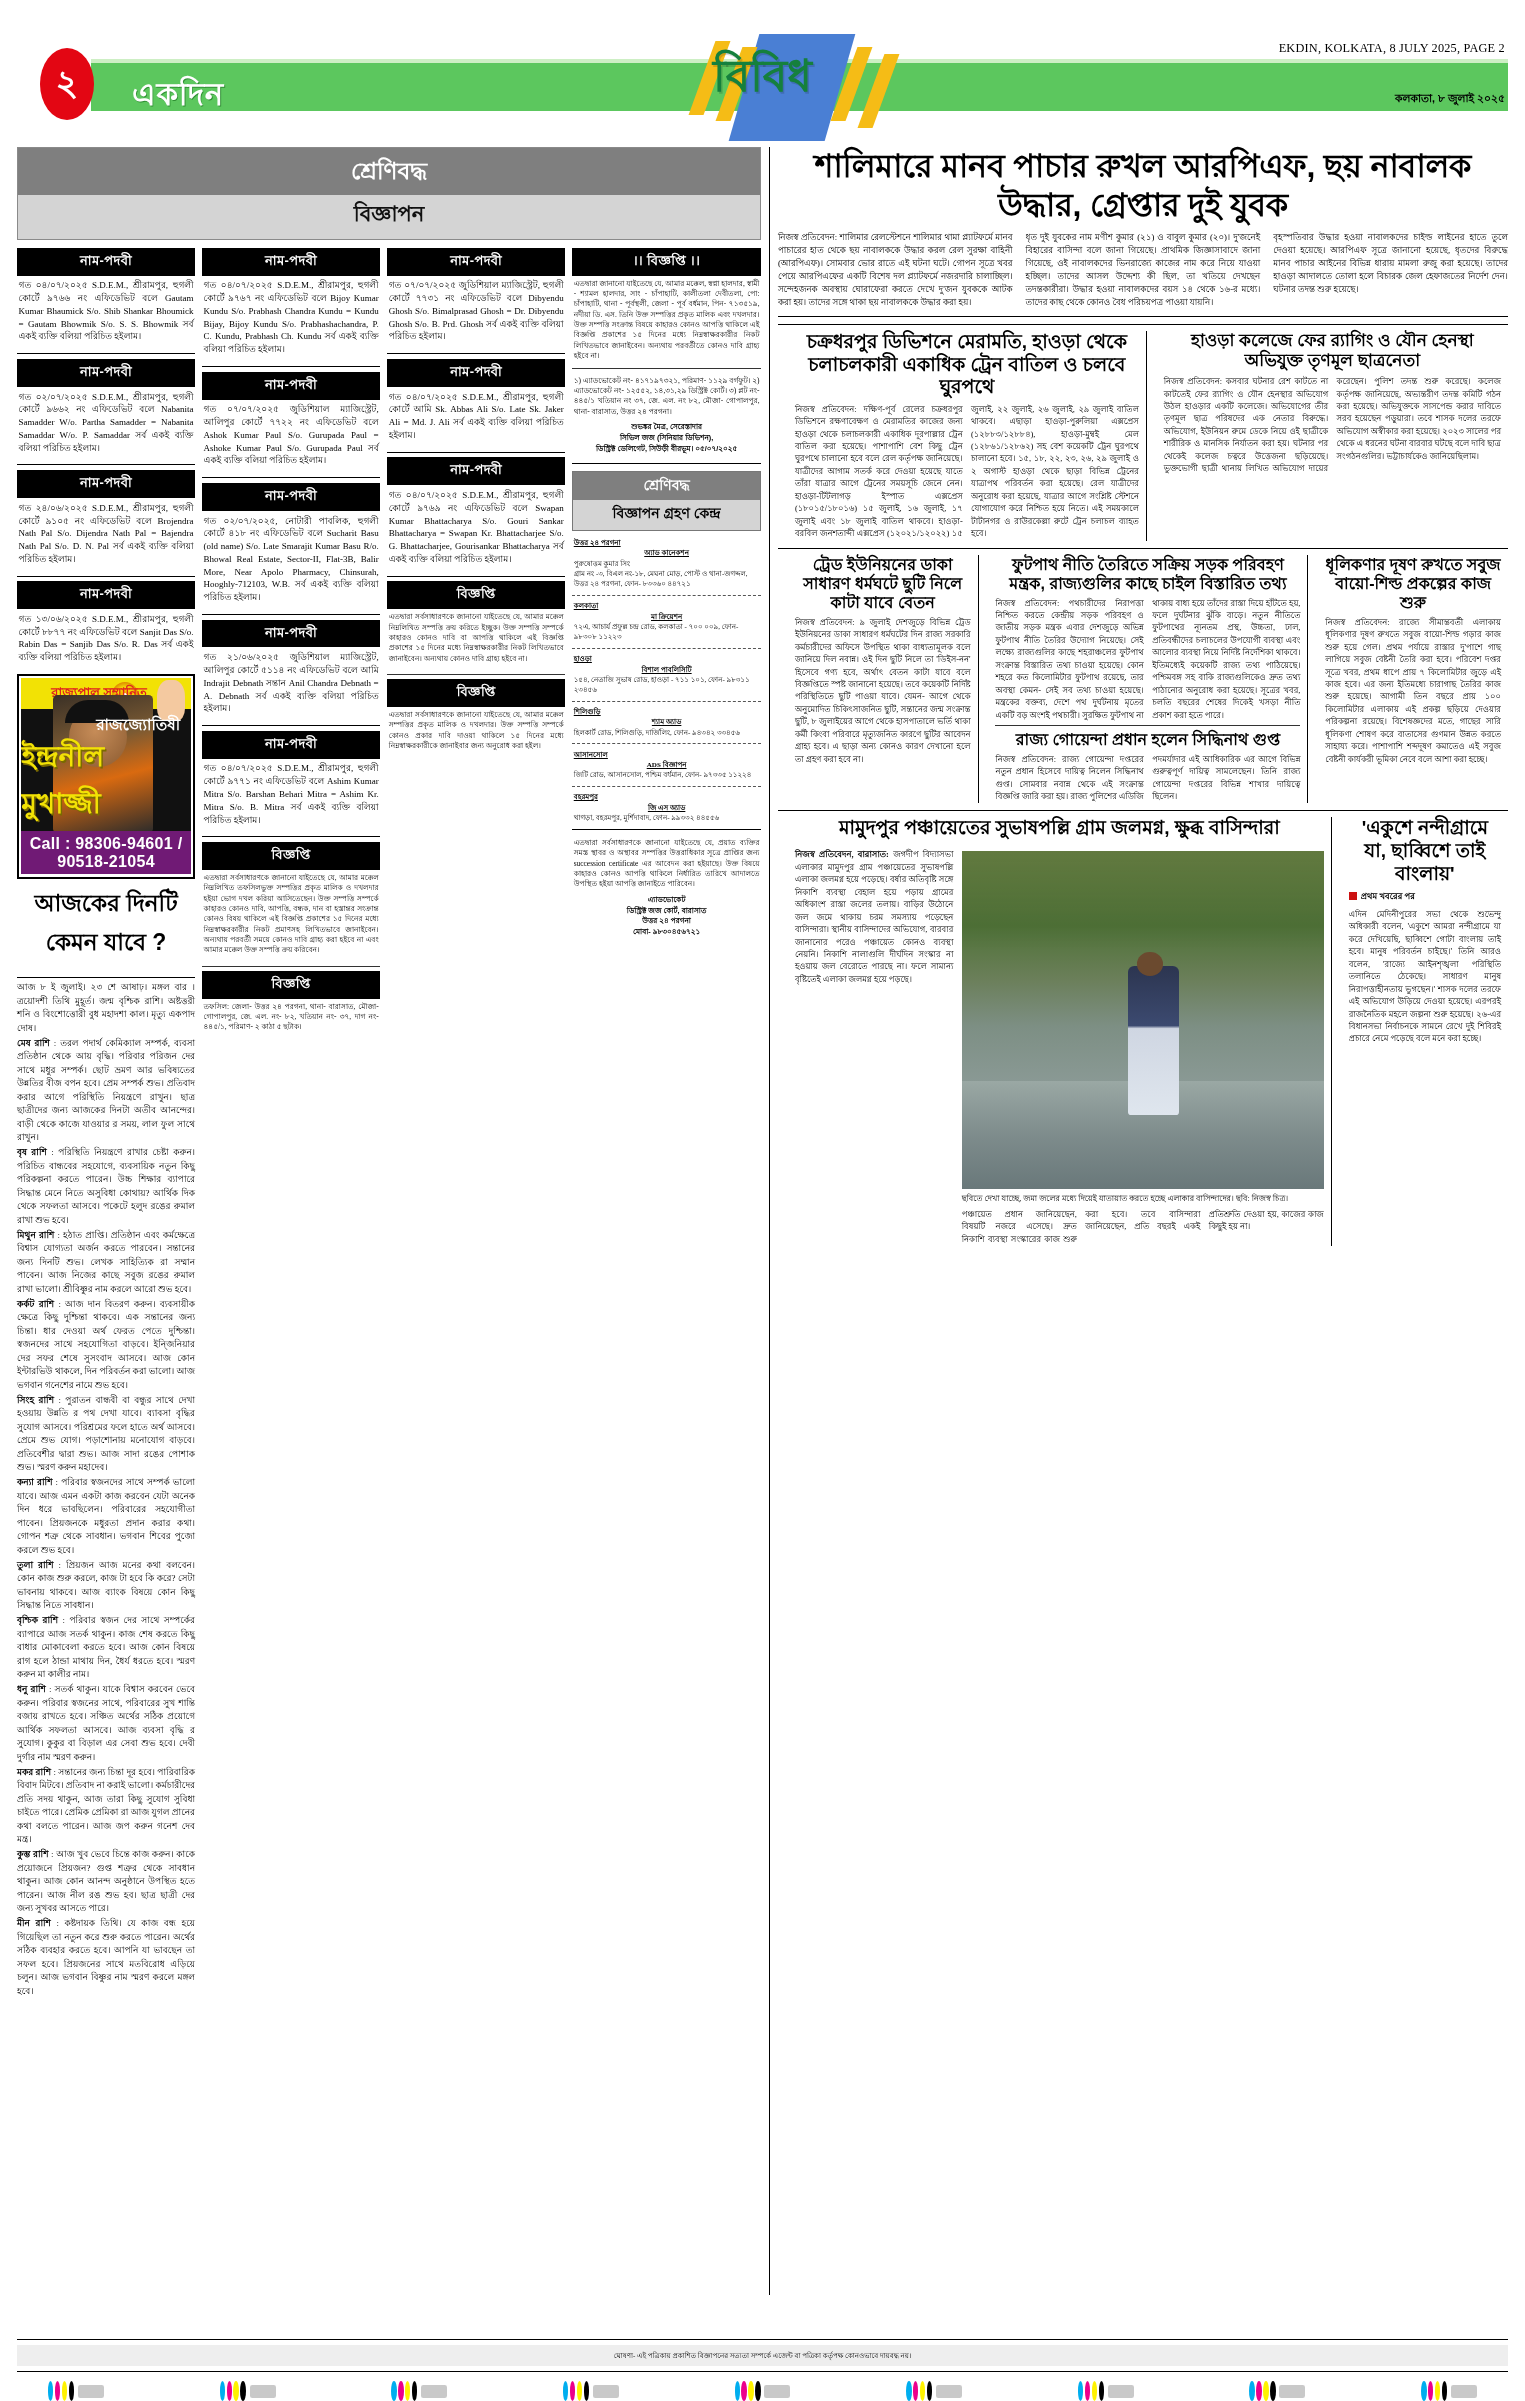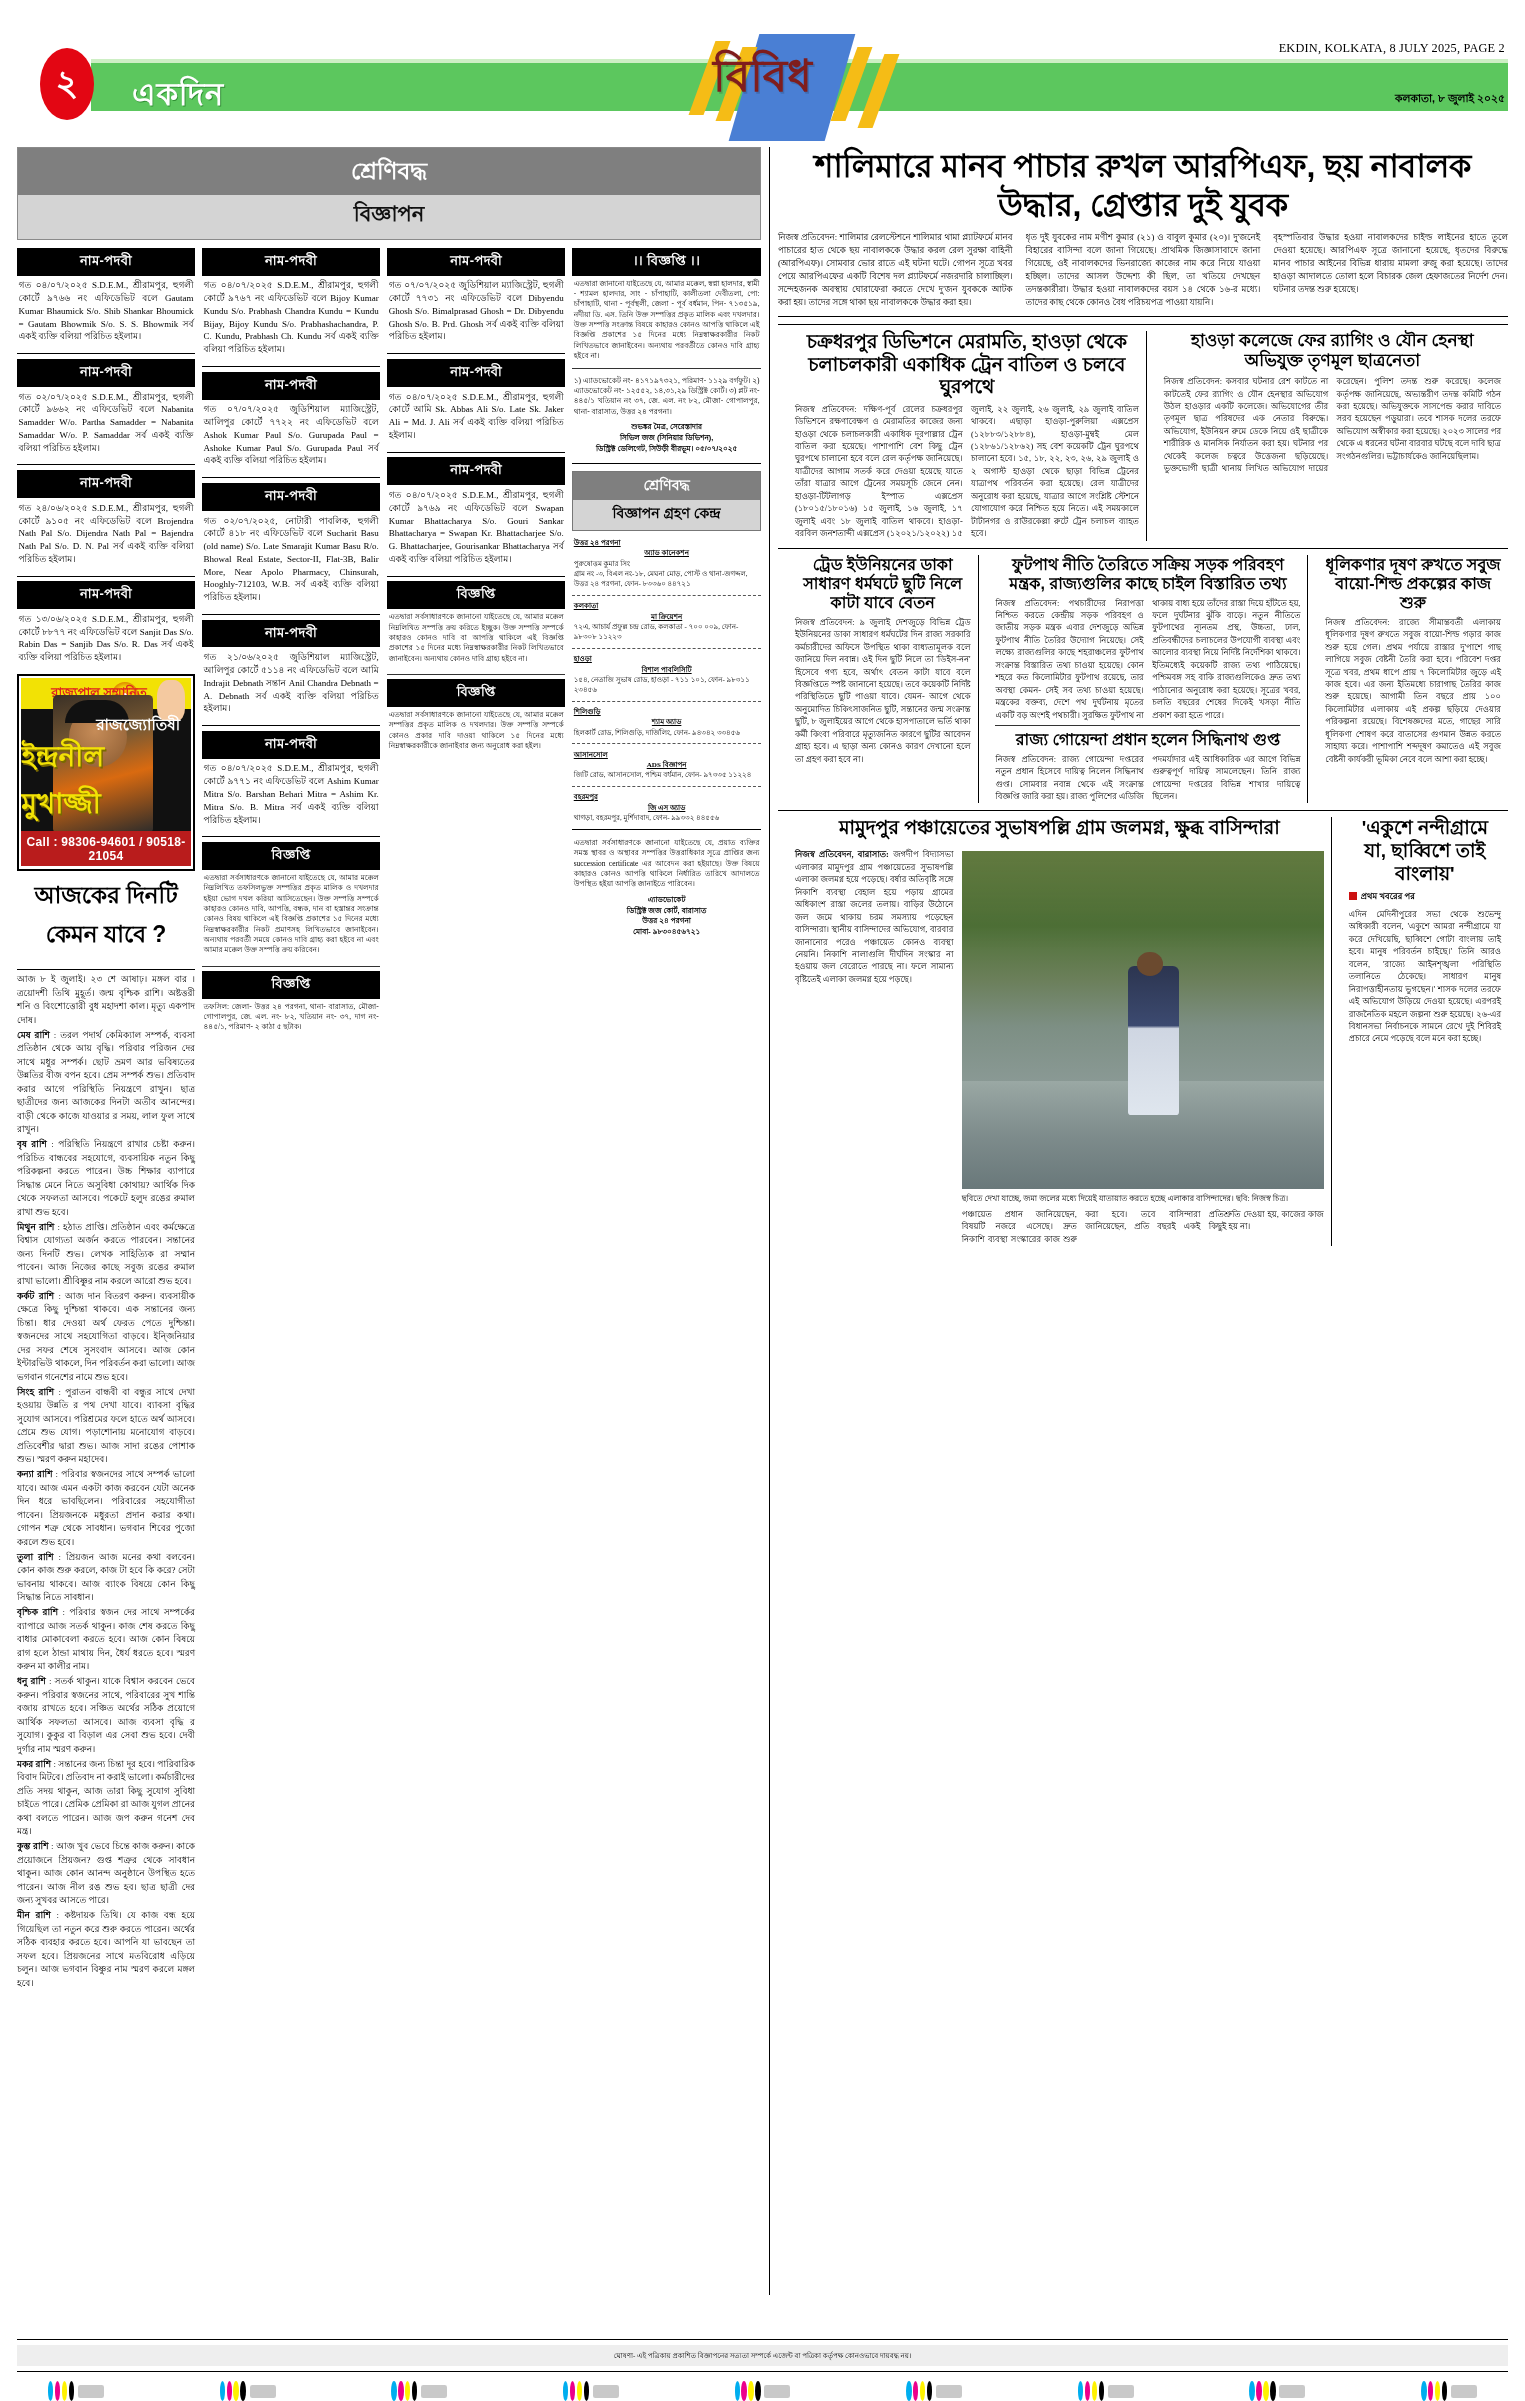--- a/index.html
+++ b/index.html
@@ -35,21 +35,21 @@
     position:absolute; left:165px; top:4.6px; width:96px; height:107px;
     background:#4a7fd4; transform: skewX(-16deg);
   }
   .yslash { position:absolute; background:#f5bc16; width:15.3px; height:74px; transform:skewX(-20deg); }
   .ys1 { left:123px; top:12.3px; }
   .ys2 { left:150px; top:18.4px; }
   .ys3 { left:265px; top:18.4px; }
   .ys4 { left:292px; top:24.6px; }
   .mast-title {
     position:absolute; left:0; right:0; top:26px; text-align:center;
-    font-size: 44px; font-weight:700; color:#7f1d1d; line-height:1;
+    font-size: 44px; font-weight:700; color:#15803d; line-height:1;
     font-family:"Liberation Serif", serif;
     text-shadow: 1.5px 1.5px 0 rgba(0,0,0,.15);
   }
   .mast-right { position:absolute; right:3.1px; top:15.3px; text-align:right; }
   .mast-right .en { font-size:12.3px; font-family:"Liberation Serif", serif; letter-spacing:0.2px; }
   .mast-right .bn { font-size:10.7px; margin-top:34px; font-weight:600; }
 
   
   .body-wrap { display:flex; margin: 6.1px 17px 0 17px; height: 2148px; }
   .left-block { width: 744px; flex:0 0 744px; }
@@ -101,21 +101,21 @@
     background:#f4c9a0; border-radius: 40% 40% 30% 30%; }
   .astro-photo { position:absolute; left:32px; top:17px; width:100px; height:138px;
     background: linear-gradient(165deg,#3a3026 0%, #7a5a33 35%, #d96a10 60%, #2b2b2b 100%);
     border-radius: 4.6px; }
   .astro-face { position:absolute; left:48px; top:29px; width:58px; height:60px; border-radius:50%;
      background: radial-gradient(circle at 45% 40%, #c68c58, #8a5a30); }
   .astro-cap { position:absolute; left:44px; top:21.5px; width:64px; height:23px; background:#111; border-radius: 31px 31px 0 0;}
   .astro-sub { position:absolute; right:10.7px; top:35px; color:#fff; font-size:15.3px; font-weight:700; }
   .astro-name { position:absolute; right:6.1px; top:57px; color:#f2e205; font-size:28px; font-weight:700;
      text-shadow: 1.5px 1.5px 0 #7a6a00; }
-  .astro-call { background:#b91c1c; color:#fff; text-align:center; font-size:12px; font-weight:700;
+  .astro-call { background:#701a75; color:#fff; text-align:center; font-size:16px; font-weight:700;
      padding:3.1px 0 3.8px; letter-spacing:0.3px; font-family:"Liberation Sans",sans-serif; }
 
   
   .horo-title { text-align:center; font-size:23px; font-weight:700; border-bottom:1.5px solid #000;
      padding-bottom:14px; margin:6.1px 0 3.8px; }
   .horo-body { font-size:9px; line-height:1.5; text-align:justify; font-family:"Liberation Serif", serif; }
   .horo-body p { margin-bottom:1.5px; }
   .horo-body b { font-weight:700; }
 
   

